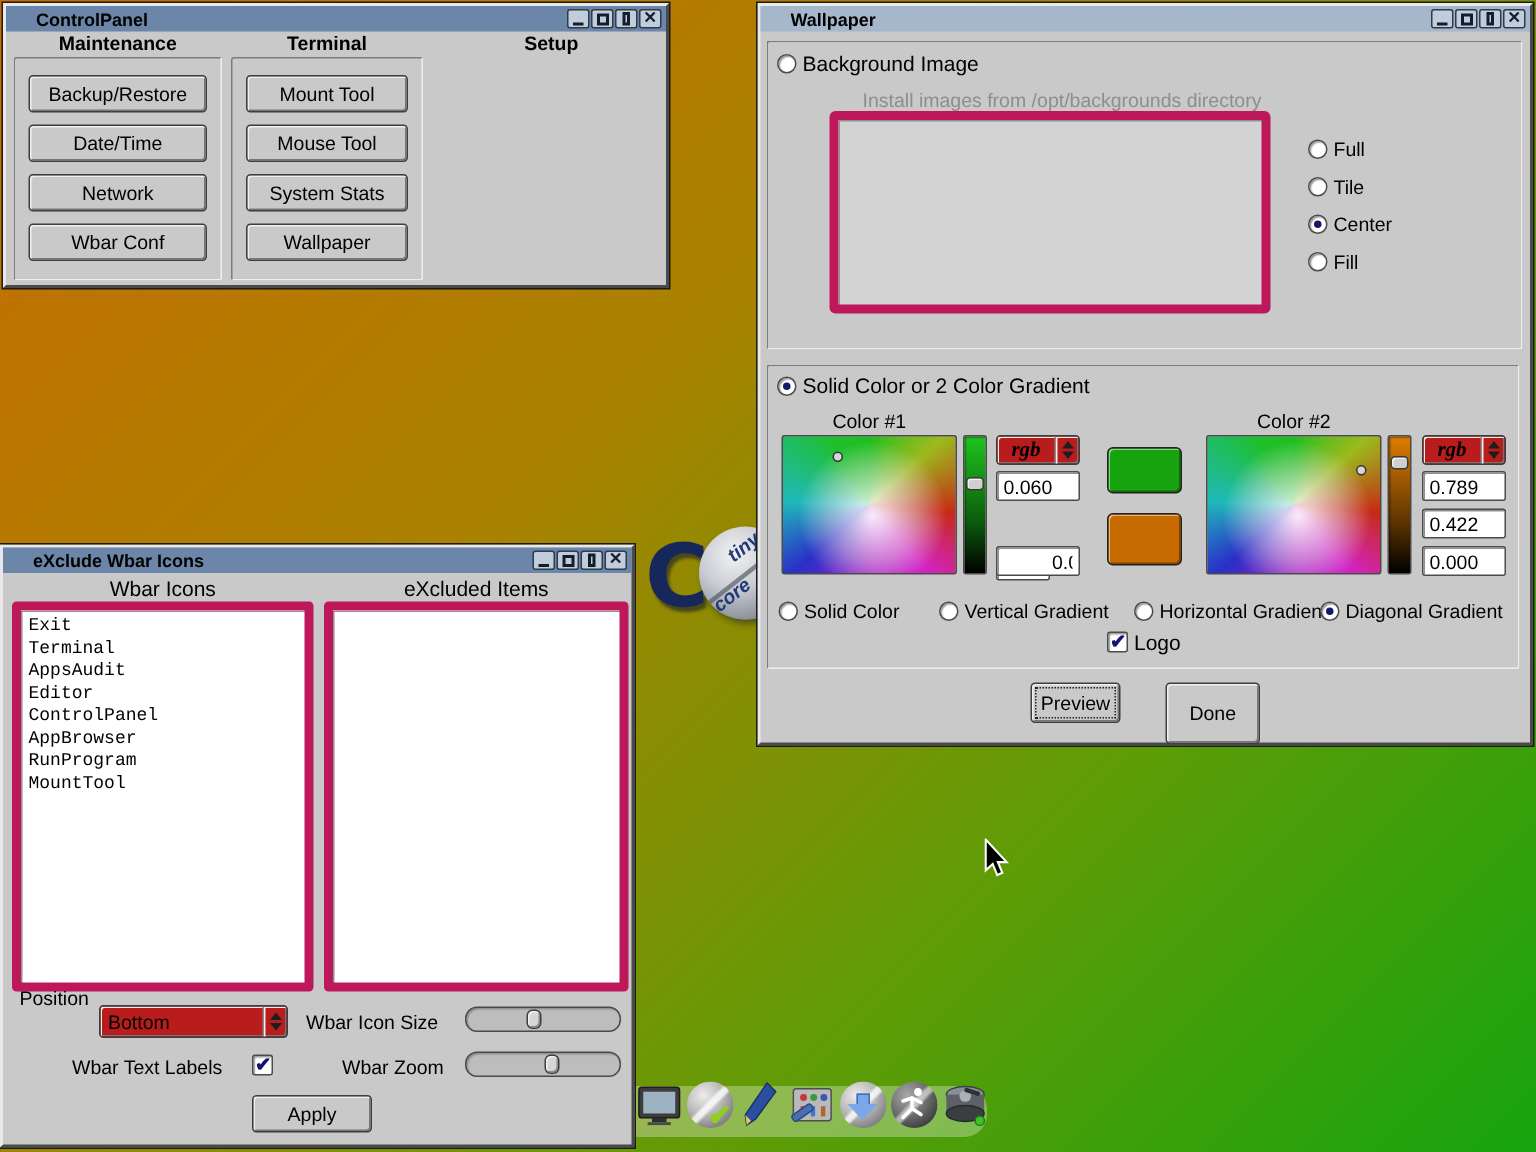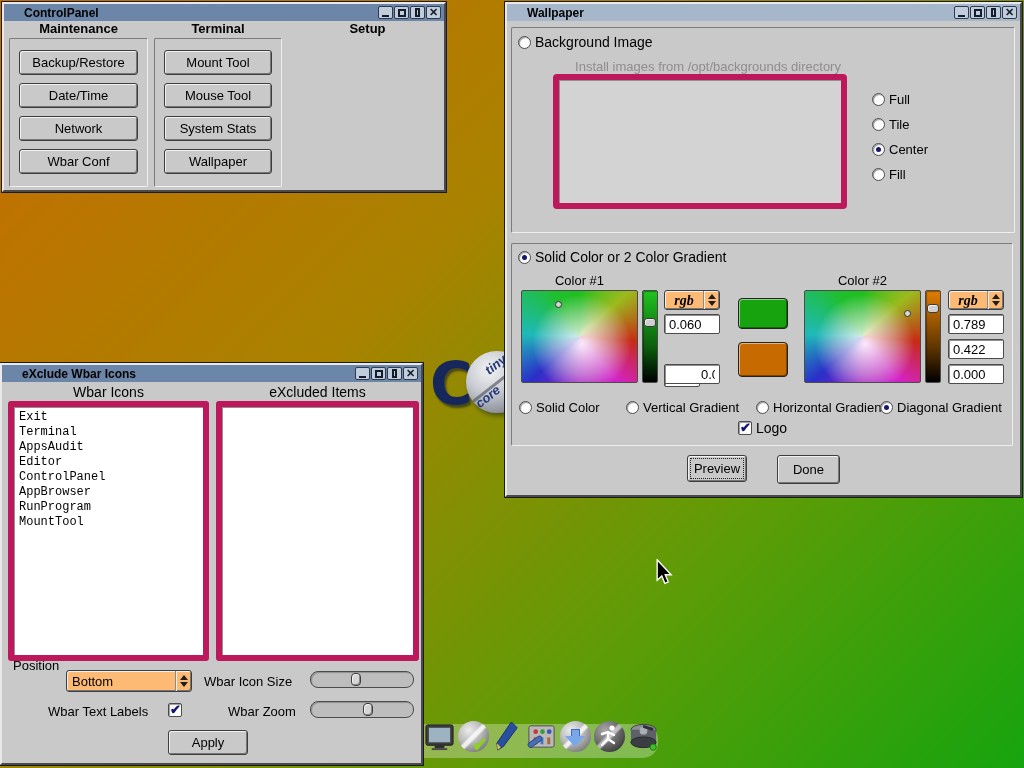--- a/index.html
+++ b/index.html
@@ -53,21 +53,21 @@
     border-radius:50%; background:#16166b; }
   .check { width:14px; height:14px; background:#fff; border:1px solid #4b4b4b; border-radius:2px;
     box-shadow:inset 1px 1px 1px #9a9a9a; display:inline-block; vertical-align:-2px;
     position:relative; flex:0 0 auto; }
   .check.on::after { content:"\2714"; position:absolute; left:1px; top:-2px;
     font-size:13px; font-weight:bold; color:#14146e; }
   .radiorow { position:absolute; display:flex; align-items:center; font-size:13px; white-space:nowrap; }
   .field { position:absolute; background:#fff; border:1px solid #4b4b4b; border-radius:2px;
     box-shadow:inset 1px 1px 0 #909090; font:13px "Liberation Sans", sans-serif; padding:1px 4px; }
   input.field { outline:none; }
-  .choice { position:absolute; display:flex; background:#fdba74; border:1px solid #3e3e3e;
+  .choice { position:absolute; display:flex; background:#b91c1c; border:1px solid #3e3e3e;
     border-radius:3px; box-shadow:inset 1px 1px 0 #f0f0f0, inset -1px -1px 0 #767676; }
   .choice-text { flex:1; padding:2px 5px; white-space:nowrap; overflow:hidden; }
   .choice-arrows { width:16px; border-left:1px solid #8a8a8a; box-shadow:inset 1px 0 0 #efefef;
     display:flex; flex-direction:column; align-items:center; justify-content:center; gap:2px; }
   .tri-up { width:0; height:0; border-left:4px solid transparent; border-right:4px solid transparent;
     border-bottom:5px solid #1e1e1e; }
   .tri-down { width:0; height:0; border-left:4px solid transparent; border-right:4px solid transparent;
     border-top:5px solid #1e1e1e; }
   .hslider { position:absolute; background:#bdbdbd; border:1px solid #4b4b4b; border-radius:8px;
     box-shadow:inset 1px 1px 1px #8f8f8f; }
@@ -342,21 +342,21 @@
         <span class="radio sel"></span>
         <span>Diagonal Gradient</span>
       </div>
       <div class="radiorow" style="left:226px; top:176px; font-size:14px;">
         <span class="check on" style="margin-right:4px;"></span>
         <span>Logo</span>
       </div>
     </div>
 
     <div class="btn" style="position:absolute; left:180px; top:434px; width:60px; height:27px; outline:1px dotted #222; outline-offset:-4px;">Preview</div>
-    <div class="btn" style="position:absolute; left:270px; top:434px; width:63px; height:29px;">Done</div>
+    <div class="btn" style="position:absolute; left:270px; top:434px; width:63px; height:41px;">Done</div>
   </div>
 </div>
 
 <div class="win" style="left:0px; top:363px; width:423px; height:402px;">
   <div class="titlebar active">
     <span class="tb-title">eXclude Wbar Icons</span>
     <span class="tb-btn">
         <span class="g-min"></span>
       </span>
     <span class="tb-btn">

